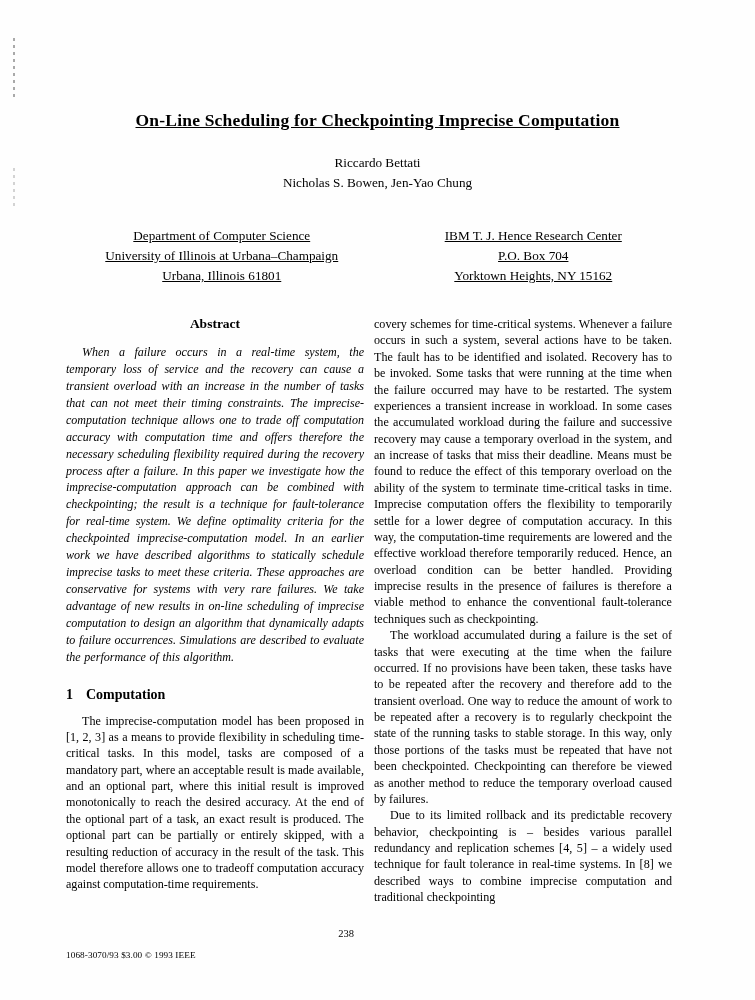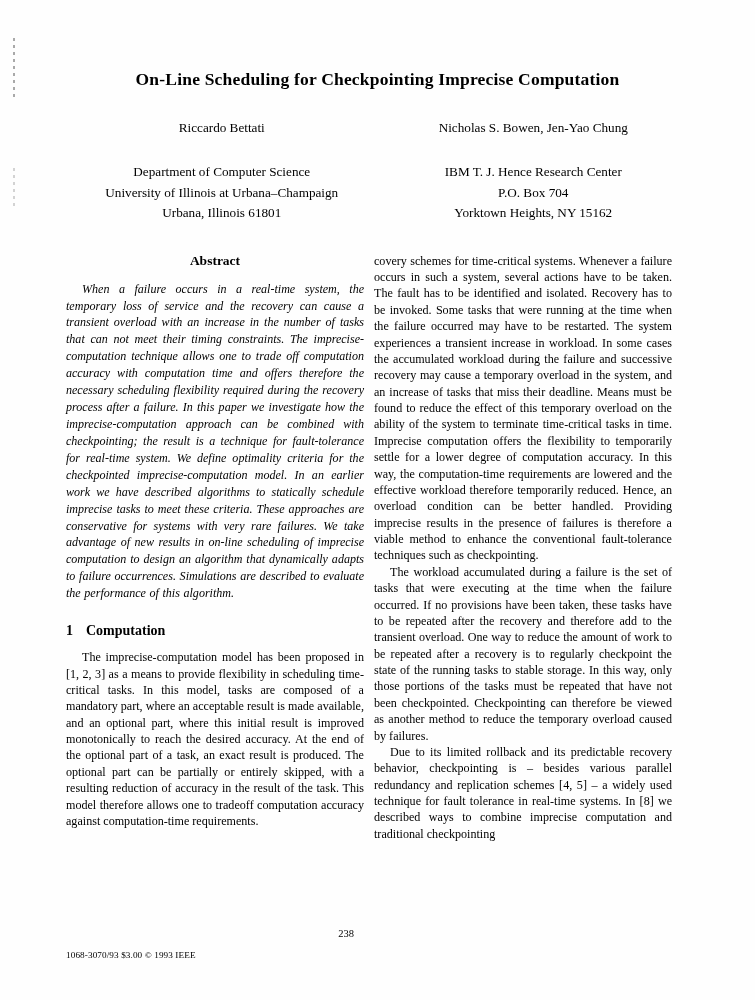--- a/index.html
+++ b/index.html
@@ -40,41 +40,44 @@
 
   .content {
     position: absolute;
     left: 66px;
     top: 0;
     width: 623px;
   }
 
   
   .title {
-    margin-top: 69px;
+    margin-top: 110px;
     text-align: center;
     font-size: 17.5px;
     font-weight: bold;
     letter-spacing: .2px;
     line-height: 1.2;
+    text-decoration: underline;
   }
 
   .authors-row {
     display: flex;
-    margin-top: 28px;
+    margin-top: 22px;
+    flex-direction: column;
   }
   .author-col {
     flex: 1 1 50%;
     text-align: center;
     font-size: 13.2px;
     line-height: 1.55;
   }
   .affil-row {
     display: flex;
-    margin-top: 24px;
+    margin-top: 32px;
+    text-decoration: underline;
   }
   .affil-col {
     flex: 1 1 50%;
     text-align: center;
     font-size: 13.2px;
     line-height: 1.52;
   }
   .affil-col div { white-space: nowrap; }
 
   

